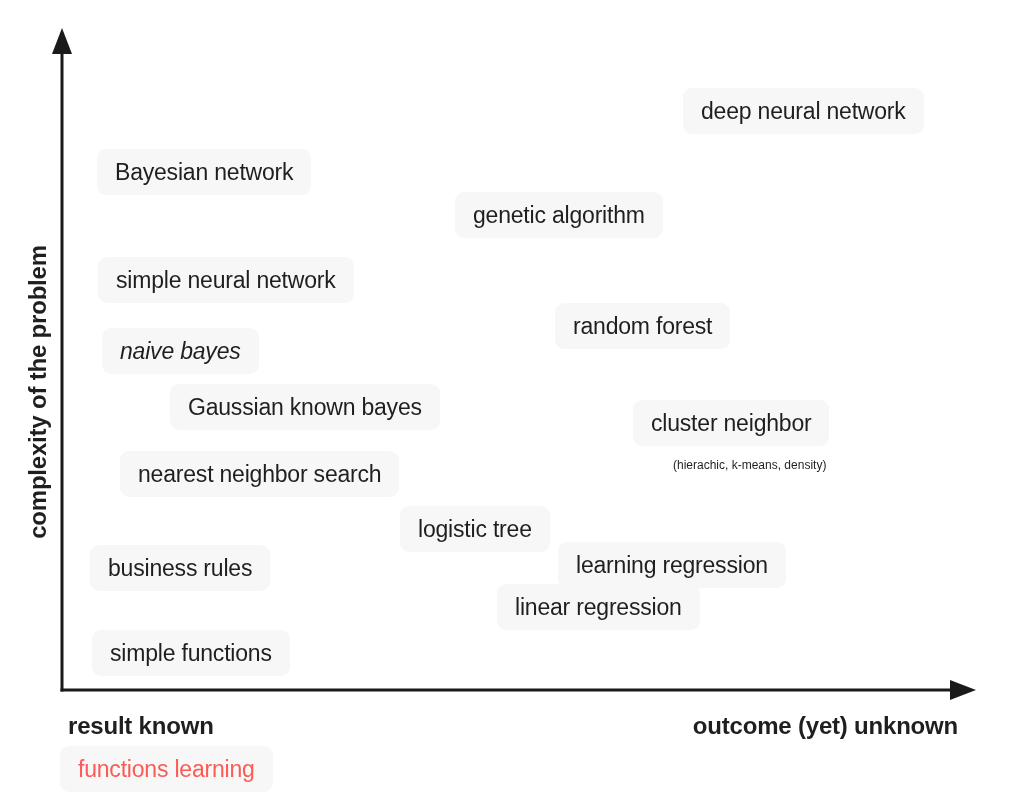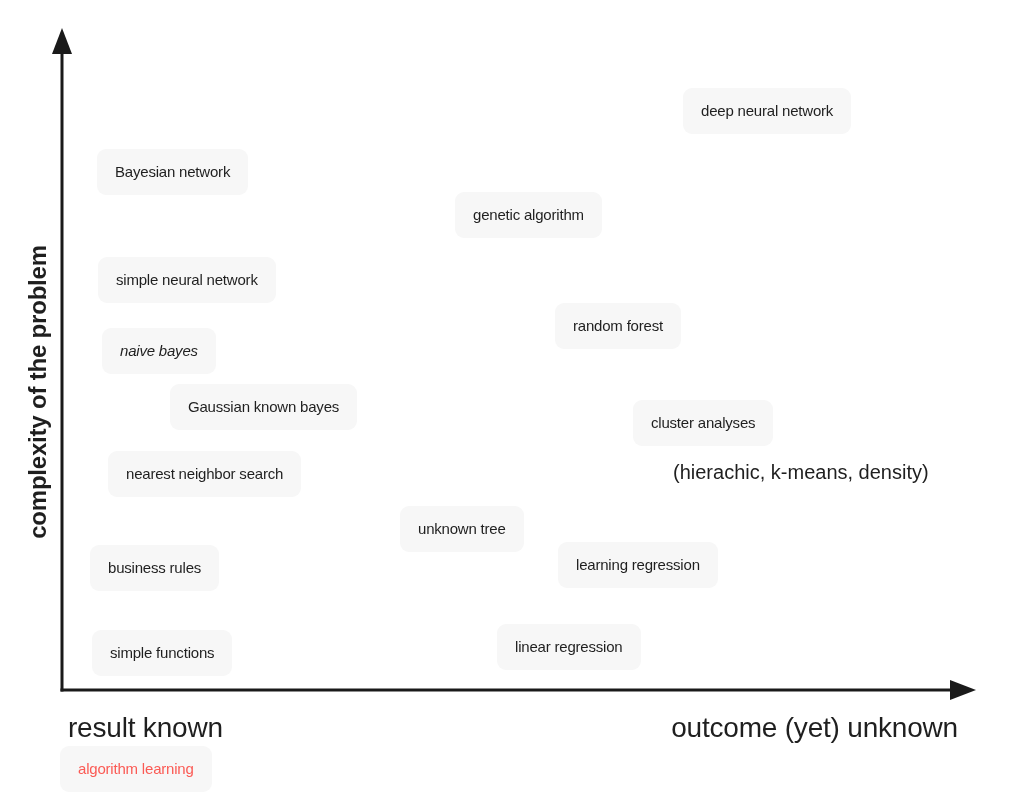--- a/index.html
+++ b/index.html
@@ -29,36 +29,36 @@
   }
   .algo {
     position: absolute;
     white-space: nowrap;
   }
   .pill {
     display: inline-block;
     background: var(--pill-bg, #f7f7f7);
     border-radius: 9px;
     padding: 9px 18px;
-    font-size: 15px;
+    font-size: 23px;
     line-height: 28px;
     letter-spacing: -0.2px;
     white-space: nowrap;
   }
   .algo .sub {
-    margin-top: 16px;
+    margin-top: 9px;
     margin-left: 40px;
-    font-size: 20px;
+    font-size: 12px;
     line-height: 20px;
     white-space: nowrap;
   }
   .footer-title {
     position: absolute;
-    font-size: 28px;
-    font-weight: 400;
+    font-size: 24px;
+    font-weight: 700;
     letter-spacing: -0.2px;
     white-space: nowrap;
   }
   .footer-title.left  { left: 68px;  top: 712px; }
   .footer-title.right { right: 66px; top: 712px; }
   .footer-pill {
     position: absolute;
     color: var(--red, #fb5b55);
   }
   .footer-pill.left  { left: 60px;  top: 746px; }
@@ -79,29 +79,29 @@
   <div class="y-axis-label">complexity of the problem</div>
 
   <div id="labels">
       <div class="algo" style="left: 683px; top: 88px;"><span class="pill">deep neural network</span></div>
       <div class="algo" style="left: 97px; top: 149px;"><span class="pill">Bayesian network</span></div>
       <div class="algo" style="left: 455px; top: 192px; text-align: right;"><span class="pill">genetic algorithm</span></div>
       <div class="algo" style="left: 98px; top: 257px;"><span class="pill">simple neural network</span></div>
       <div class="algo" style="left: 555px; top: 303px;"><span class="pill">random forest</span></div>
       <div class="algo" style="left: 102px; top: 328px; font-style: italic;"><span class="pill">naive bayes</span></div>
       <div class="algo" style="left: 170px; top: 384px;"><span class="pill">Gaussian known bayes</span></div>
-      <div class="algo" style="left: 633px; top: 400px;"><span class="pill">cluster analyses</span><div class="sub">(hierachic, k-means, density)</div></div>
-      <div class="algo" style="left: 108px; top: 451px;"><span class="pill">nearest neighbor search</span></div>
-      <div class="algo" style="left: 400px; top: 506px;"><span class="pill">unknown tree</span></div>
+      <div class="algo" style="left: 633px; top: 400px;"><span class="pill">cluster neighbor</span><div class="sub">(hierachic, k-means, density)</div></div>
+      <div class="algo" style="left: 120px; top: 451px;"><span class="pill">nearest neighbor search</span></div>
+      <div class="algo" style="left: 400px; top: 506px;"><span class="pill">logistic tree</span></div>
       <div class="algo" style="left: 558px; top: 542px;"><span class="pill">learning regression</span></div>
       <div class="algo" style="left: 90px; top: 545px;"><span class="pill">business rules</span></div>
-      <div class="algo" style="left: 497px; top: 624px;"><span class="pill">linear regression</span></div>
+      <div class="algo" style="left: 497px; top: 584px;"><span class="pill">linear regression</span></div>
       <div class="algo" style="left: 92px; top: 630px;"><span class="pill">simple functions</span></div>
     </div>
 
   <div class="footer-title left">result known</div>
 
-  <div class="pill footer-pill left">algorithm learning</div>
+  <div class="pill footer-pill left">functions learning</div>
 
   <div class="footer-title right">outcome (yet) unknown</div>
 
 
 </div>
 
 </body></html>

